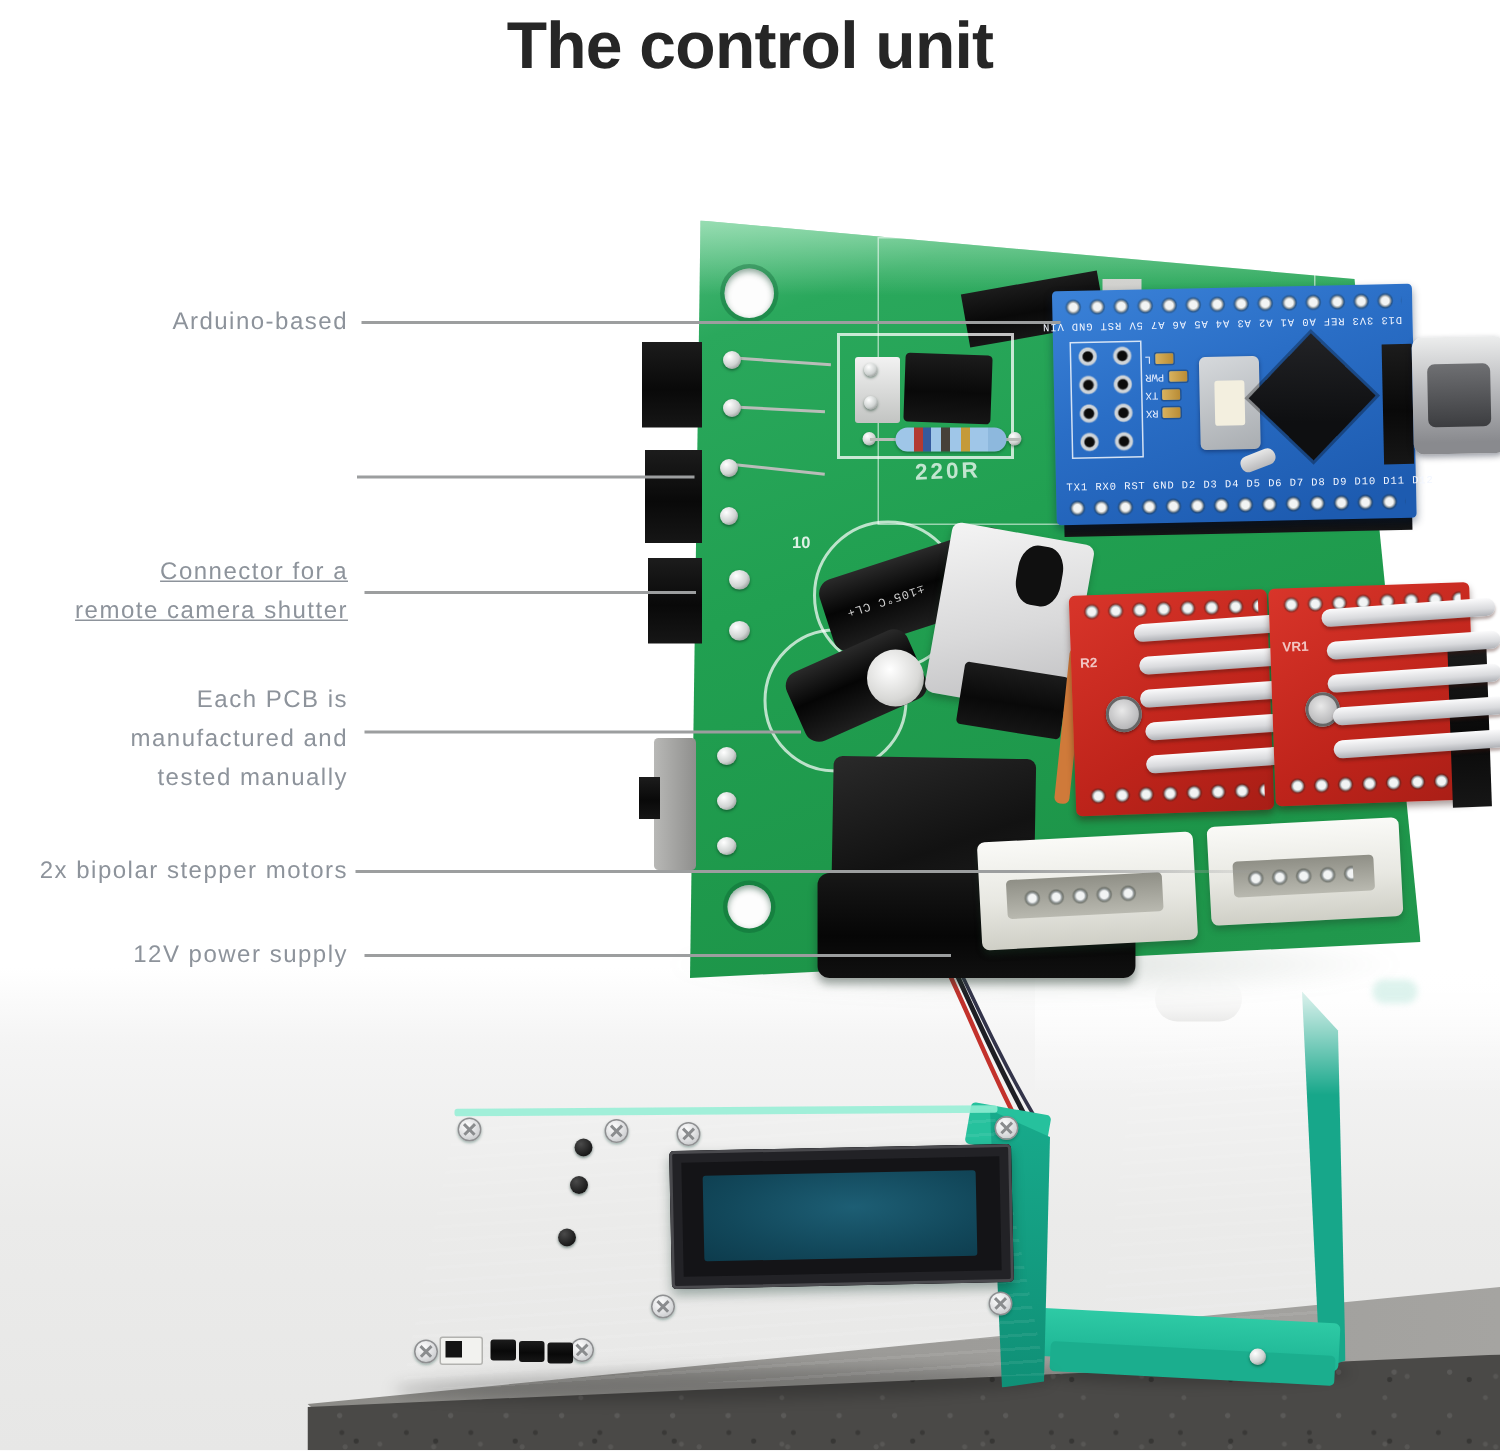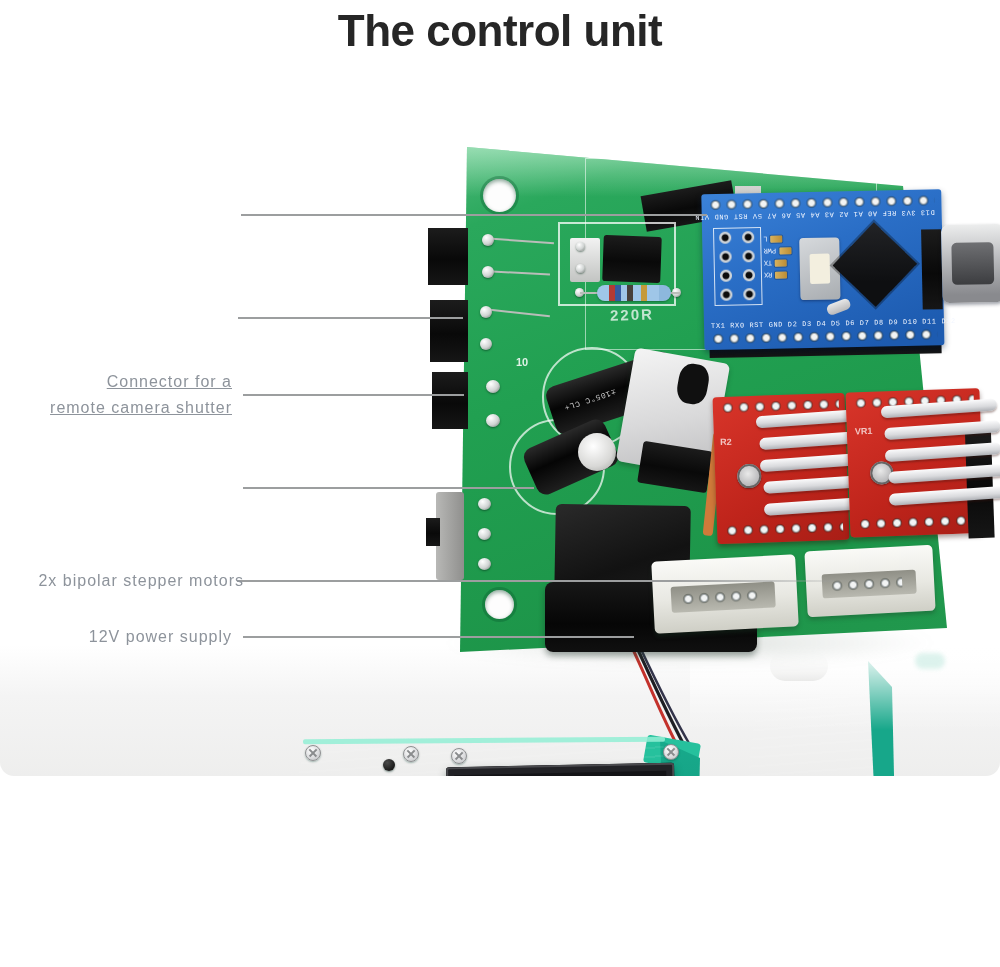--- a/index.html
+++ b/index.html
@@ -1,17 +1,17 @@
 <!DOCTYPE html>
 <html><head>
 <meta charset="utf-8">
 <style>
   html,body{margin:0;padding:0;background:#fff;}
-  #stage{position:relative;width:1000px;height:776px;background:#ffffff;overflow:hidden;
-         font-family:"Liberation Sans",sans-serif;border-radius:14px;}
+  #stage{position:relative;width:1000px;height:967px;background:#ffffff;overflow:hidden;
+         font-family:"Liberation Sans",sans-serif;}
   .abs{position:absolute;}
 
   
   #title{left:0;top:6px;width:1000px;text-align:center;font-size:44px;font-weight:700;
          color:#262626;letter-spacing:-.5px;}
   .callout{width:232px;left:0;text-align:right;font-size:16px;line-height:26px;color:#8d939b;
            letter-spacing:1px;white-space:pre-line;z-index:40;}
   .lead{height:2px;background:#9c9e9f;z-index:39;}
 
   
@@ -160,21 +160,21 @@
 
   <div id="pcbshadow" class="abs"></div>
 
   <div id="pcb" class="abs">
     <div id="board" class="abs"></div>
 
     <div class="abs" style="left:165px;top:18px;width:290px;height:190px;
          border:1.5px solid rgba(255,255,255,.55);"></div>
     <div class="abs capring" style="left:122px;top:207px;width:96px;height:96px;"></div>
     <div class="abs capring" style="left:89px;top:279px;width:92px;height:92px;"></div>
-    <div class="abs silktxt" style="left:96px;top:216px;font-size:11px;">10</div>
+    <div class="abs silktxt" style="left:108px;top:216px;font-size:11px;">10</div>
     <div class="abs silktxt" style="left:208px;top:252px;font-size:12px;writing-mode:vertical-rl;opacity:.8;">A49</div>
 
     <div class="abs hole" style="left:63px;top:39px;width:33px;height:33px;"></div>
     <div class="abs hole" style="left:65px;top:450px;width:29px;height:29px;"></div>
     <div class="abs hole" style="left:466px;top:416px;width:23px;height:23px;"></div>
 
     <div class="abs blk" style="left:8px;top:88px;width:40px;height:57px;"></div>
     <div class="abs blk" style="left:10px;top:160px;width:38px;height:62px;"></div>
     <div class="abs blk" style="left:12px;top:232px;width:36px;height:57px;"></div>
     <div class="abs" style="left:16px;top:352px;width:28px;height:88px;border-radius:3px;
@@ -310,23 +310,27 @@
       <div class="abs pinlabels" style="left:10px;top:134px;width:226px;text-align:center;">TX1 RX0 RST GND D2 D3 D4 D5 D6 D7 D8 D9 D10 D11 D12</div>
       <div class="abs dotrow" style="left:10px;top:145px;width:226px;"></div>
       <div class="abs" style="left:242px;top:42px;width:62px;height:78px;border-radius:7px;
            background:linear-gradient(180deg,#eceded,#b9babd 45%,#898a8e 90%);box-shadow:0 2px 4px rgba(0,10,30,.4);">
         <div class="abs" style="left:10px;top:18px;width:42px;height:42px;border-radius:5px;
              background:linear-gradient(180deg,#6f7073,#3c3d40);"></div>
       </div>
     </div>
   </div>
 
+  <div class="abs callout" style="top:202px;">Arduino-based</div>
   <div class="abs callout" style="top:369px;text-decoration:underline;">Connector for a
 remote camera shutter</div>
-  <div class="abs callout" style="top:568px;padding-left:12px;">2x bipolar stepper motors</div>
+  <div class="abs callout" style="top:454px;">Each PCB is
+manufactured and
+tested manually</div>
+  <div class="abs callout" style="top:568px;">2x bipolar stepper motors</div>
   <div class="abs callout" style="top:624px;">12V power supply</div>
 
   <div class="abs lead" style="left:241px;top:214px;width:466px;"></div>
   <div class="abs lead" style="left:238px;top:317px;width:225px;"></div>
   <div class="abs lead" style="left:243px;top:394px;width:221px;"></div>
   <div class="abs lead" style="left:243px;top:487px;width:291px;"></div>
   <div class="abs lead" style="left:237px;top:580px;width:628px;
        background:linear-gradient(90deg,#9c9e9f 70%,rgba(156,158,159,0));"></div>
   <div class="abs lead" style="left:243px;top:636px;width:391px;"></div>
 

